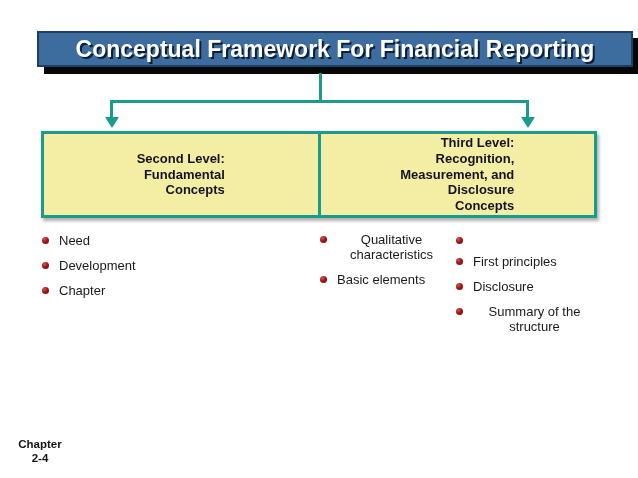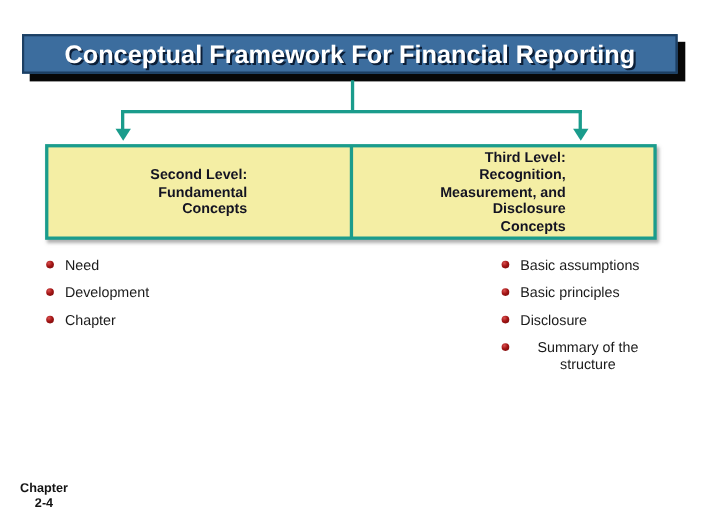--- a/index.html
+++ b/index.html
@@ -2,21 +2,21 @@
 <html><head>
 <meta charset="utf-8">
 <style>
   html,body{margin:0;padding:0;background:#fff;}
   .slide{
     position:relative;width:638px;height:478px;background:#ffffff;overflow:hidden;
     font-family:"Liberation Sans","DejaVu Sans",sans-serif;
   }
   
   .title-banner{
-    position:absolute;left:20px;top:31px;width:592px;height:32px;
+    position:absolute;left:37px;top:31px;width:592px;height:32px;
     background:#3C6D9E;border:2px solid #1c3f63;
     box-shadow:7px 7px 0 #070707;
     display:flex;align-items:center;justify-content:center;
   }
   .title-text{
     color:#ffffff;font-size:23px;font-weight:bold;white-space:nowrap;
     text-shadow:2px 2px 0 #0c1f38;
     letter-spacing:0px;
   }
   
@@ -101,29 +101,38 @@
     <div class="list-item">
       <span class="bullet"></span>
       <span class="item-text">Development</span>
     </div>
     <div class="list-item">
       <span class="bullet"></span>
       <span class="item-text">Chapter</span>
     </div>
   </div>
 
+  <div class="bullet-list list-2">
+    <div class="list-item">
+      <span class="bullet"></span>
+      <span class="item-text">Qualitative characteristics</span>
+    </div>
+    <div class="list-item">
+      <span class="bullet"></span>
+      <span class="item-text">Basic elements</span>
+    </div>
+  </div>
 
   <div class="bullet-list list-3">
     <div class="list-item">
       <span class="bullet"></span>
-      <span class="item-text">Basic assumptions</span>
     </div>
     <div class="list-item">
       <span class="bullet"></span>
-      <span class="item-text">Basic principles</span>
+      <span class="item-text">First principles</span>
     </div>
     <div class="list-item">
       <span class="bullet"></span>
       <span class="item-text">Disclosure</span>
     </div>
     <div class="list-item">
       <span class="bullet"></span>
       <span class="item-text">Summary of the structure</span>
     </div>
   </div>

